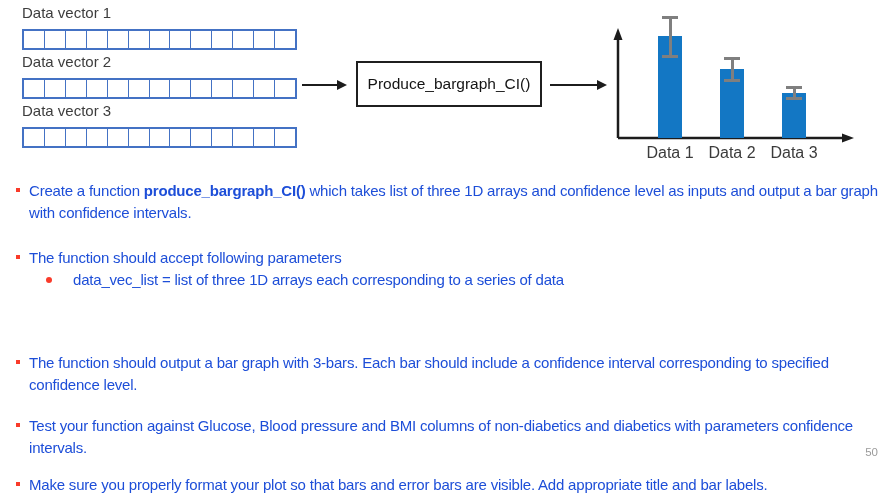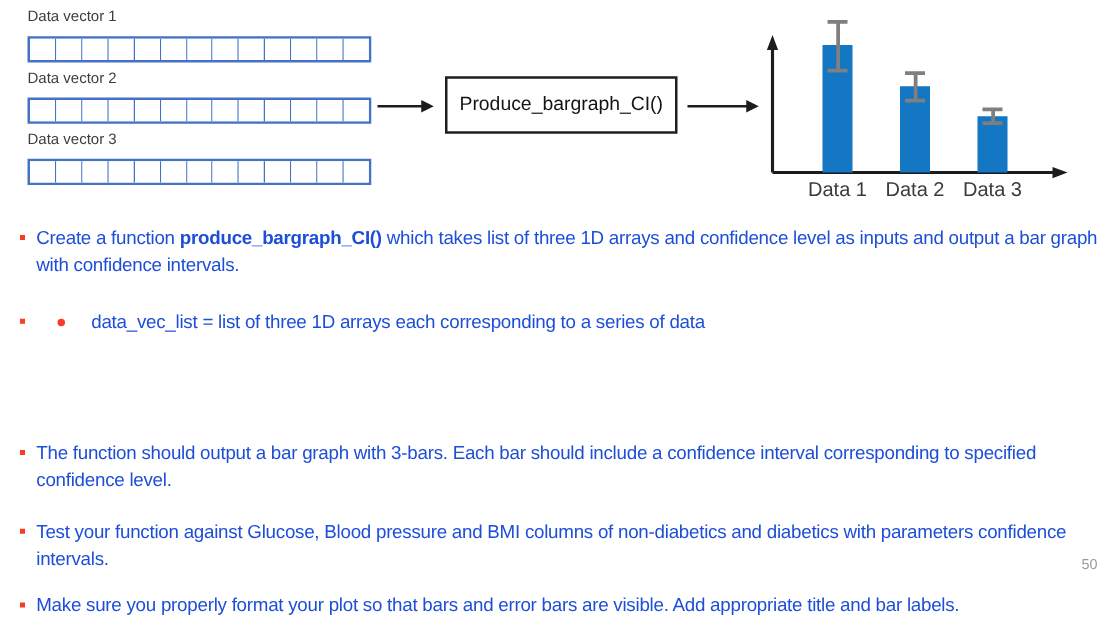--- a/index.html
+++ b/index.html
@@ -2,21 +2,21 @@
 <html><head>
 <meta charset="utf-8">
 <style>
   html,body{margin:0;padding:0;background:#ffffff;}
   .slide{
     position:relative; width:878px; height:497px; background:#ffffff;
     font-family:"Liberation Sans", sans-serif; overflow:hidden;
   }
   
   .vec-label{
-    position:absolute; left:22px; font-size:12px; line-height:18px; color:#3d3d3d;
+    position:absolute; left:22px; font-size:15px; line-height:18px; color:#3d3d3d;
   }
   .cell-row{
     position:absolute; left:22px; width:271px; height:17px;
     border:2px solid #4472c4; background:#ffffff; display:flex;
   }
   .cell{ flex:1 1 0; border-right:1.5px solid #4472c4; background:#ffffff; }
   .cell:last-child{ border-right:none; }
   
   .arrow-line{ position:absolute; height:2px; background:#1c1c1c; }
   .arrow-head{
@@ -147,20 +147,21 @@
         <div class="err-line" style="left: 202.5px; top: 87px; height: 11px;"></div>
         <div class="err-cap" style="left: 196px; top: 86px; width: 16px;"></div>
         <div class="err-cap" style="left: 196px; top: 97px; width: 16px;"></div>
         <div class="bar-label" style="left: 173px; text-align: center;">Data 3</div>
       </div>
   </div>
 
   <p class="bullet-p" style="top:164px"><span>Create a function </span><b>produce_bargraph_CI()</b><span> which takes list of three 1D arrays and confidence level as inputs and output a bar graph with confidence intervals.</span></p>
 
   <div class="bullet-p" style="top:231px">
+    <span>The function should accept following parameters</span>
     <ul class="sub-list">
       <li>data_vec_list = list of three 1D arrays each corresponding to a series of data</li>
     </ul>
   </div>
 
   <p class="bullet-p" style="top:336px">The function should output a bar graph with 3-bars. Each bar should include a confidence interval corresponding to specified confidence level.</p>
   <p class="bullet-p" style="top:399px">Test your function against Glucose, Blood pressure and BMI columns of non-diabetics and diabetics with parameters confidence intervals.</p>
   <p class="bullet-p" style="top:458px">Make sure you properly format your plot so that bars and error bars are visible. Add appropriate title and bar labels.</p>
 
   <div class="page-num">50</div>

